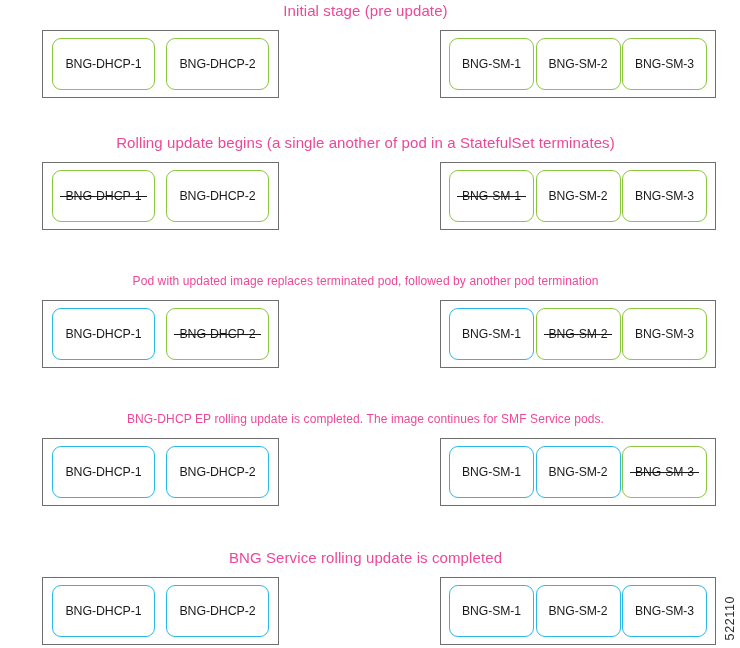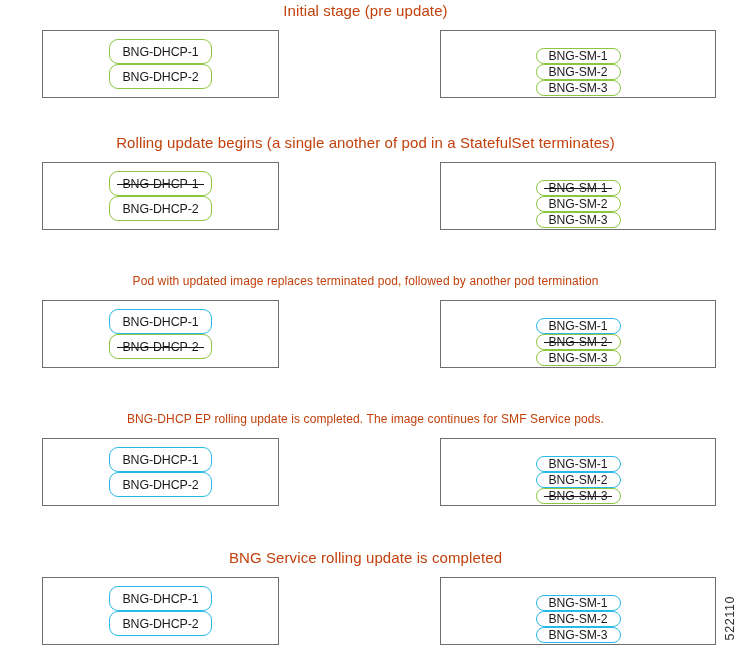--- a/index.html
+++ b/index.html
@@ -30,21 +30,21 @@
 
   .stage-title {
     position: absolute;
     top: 0;
     left: 0;
     width: 731px;
     text-align: center;
     font-size: 15px;
     line-height: 18px;
     letter-spacing: 0.1px;
-    color: #c2410c;
+    color: #ec4899;
     white-space: nowrap;
   }
   .stage-title.wide {
     font-size: 12px;
   }
 
   .groups {
     position: absolute;
     left: 0;
     top: 28px;
@@ -54,21 +54,20 @@
 
   .pod-group {
     position: absolute;
     top: 0;
     box-sizing: border-box;
     border: 1.6px solid #6e6e6e;
     background: #ffffff;
     display: flex;
     align-items: center;
     height: 68px;
-    flex-direction: column;
   }
 
   .pod-group.left {
     left: 42px;
     width: 237px;
     padding: 8px 9px;
     justify-content: space-between;
   }
 
   .pod-group.right {

